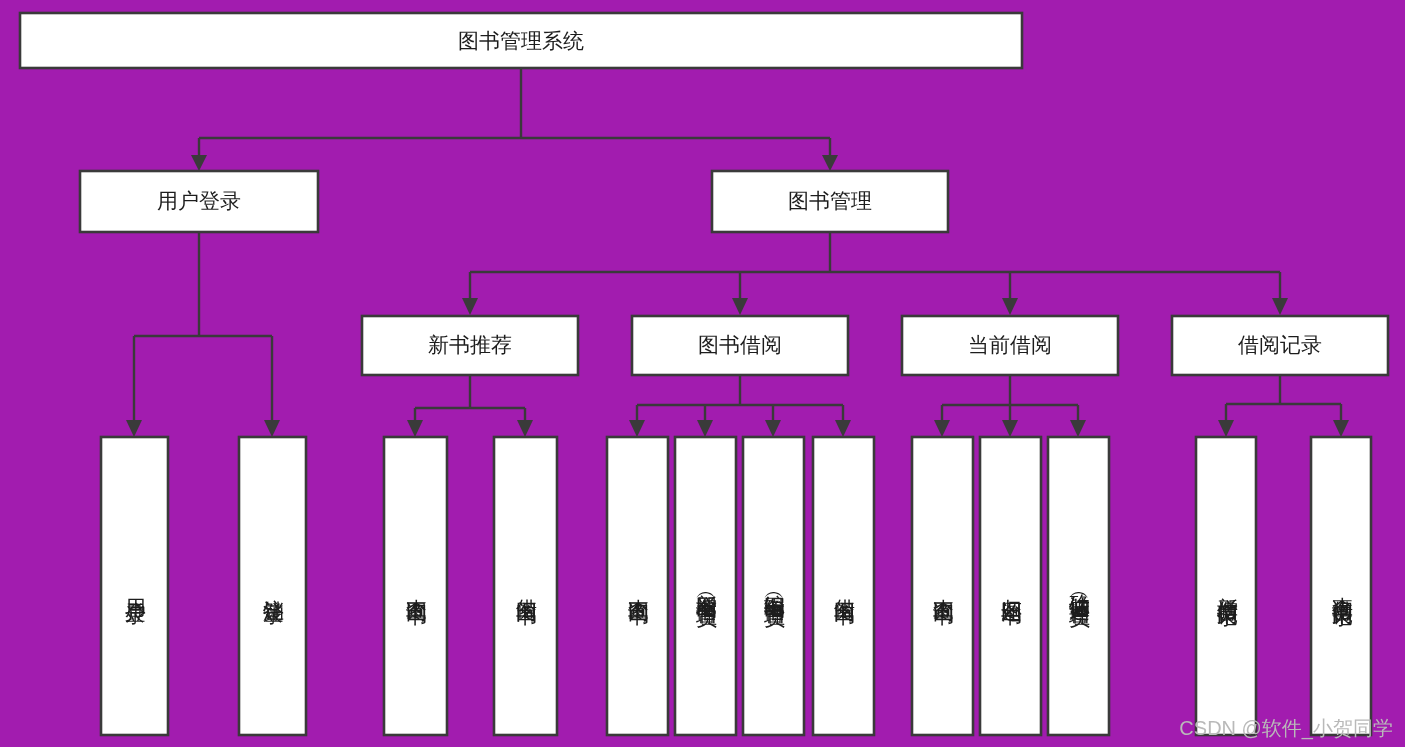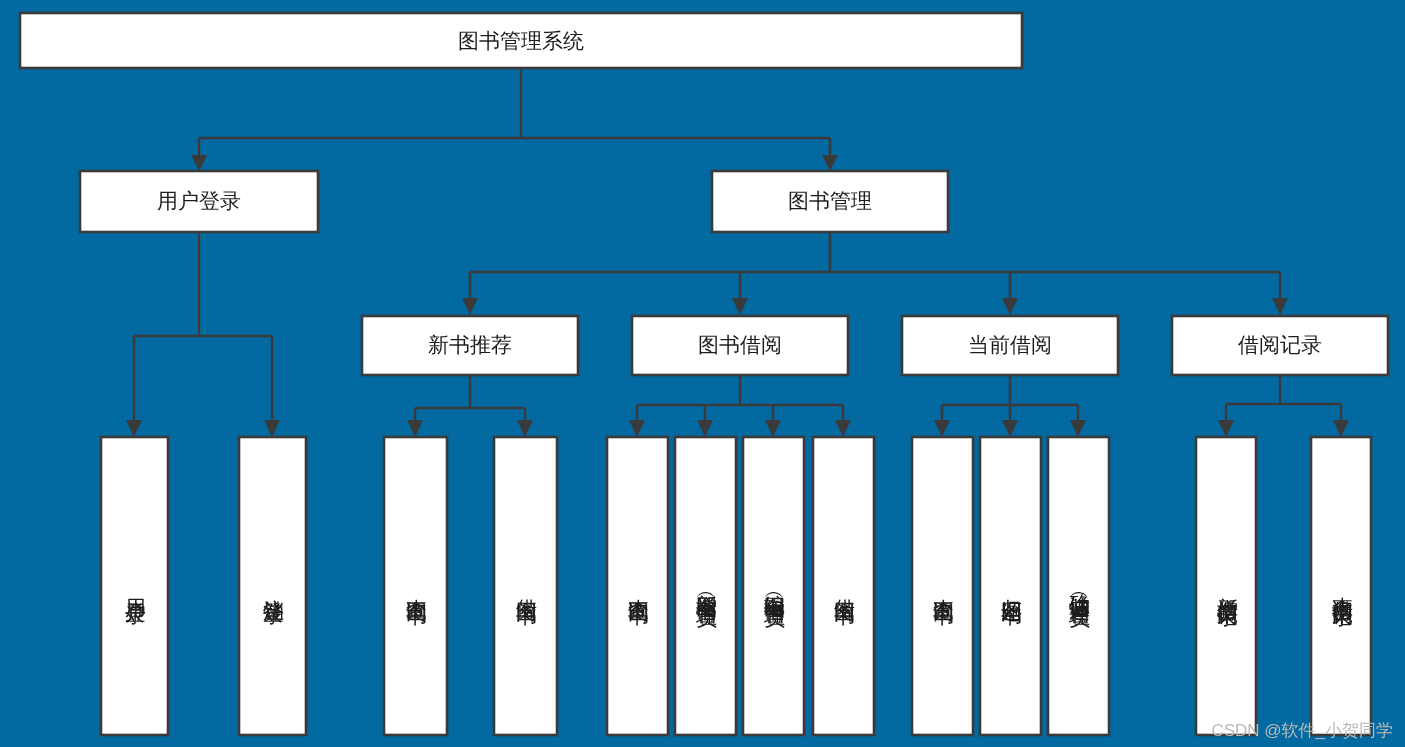--- a/index.html
+++ b/index.html
@@ -7,21 +7,21 @@
     padding: 0;
     background: #ffffff;
   }
   body {
     font-family: "Liberation Sans", "DejaVu Sans", sans-serif;
   }
   #diagram-root {
     position: relative;
     width: 1405px;
     height: 747px;
-    background: #0369a1;
+    background: #a21caf;
     overflow: hidden;
   }
   svg#flow {
     position: absolute;
     left: 0;
     top: 0;
     width: 1405px;
     height: 747px;
   }
   .node-rect {
@@ -52,21 +52,21 @@
     font-size: 21px;
     writing-mode: vertical-rl;
     text-orientation: upright;
     letter-spacing: 2px;
   }
   .watermark {
     position: absolute;
     right: 12px;
     bottom: 5px;
     font-family: "Liberation Sans", "DejaVu Sans", sans-serif;
-    font-size: 17px;
+    font-size: 20px;
     color: #b9b9b9;
     white-space: nowrap;
     pointer-events: none;
   }
 </style>
 </head>
 <body>
 
 <div id="diagram-root">
 

